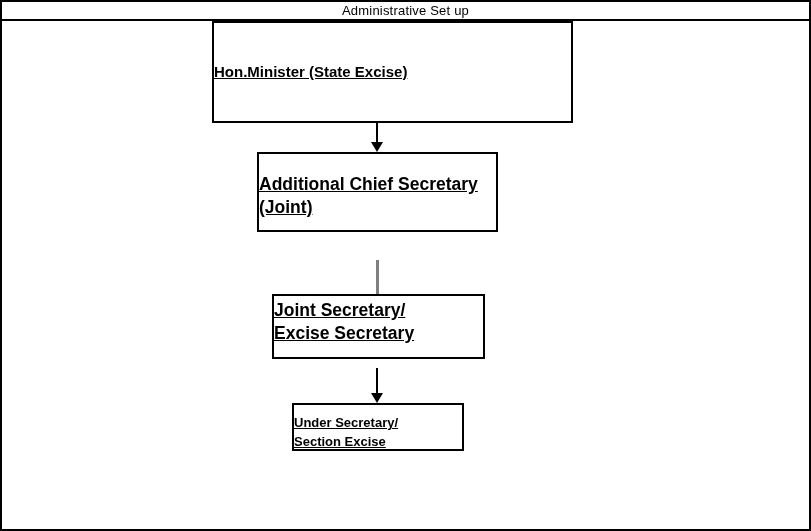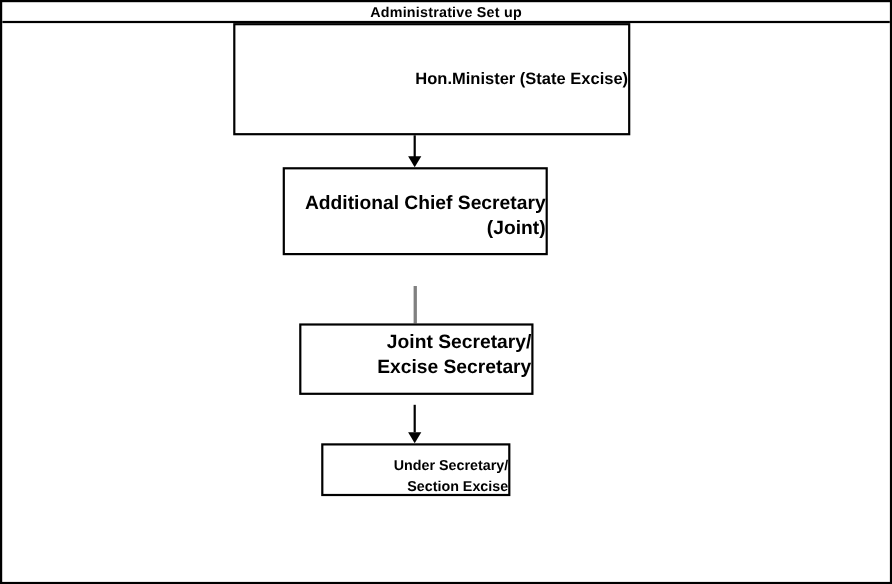--- a/index.html
+++ b/index.html
@@ -25,35 +25,36 @@
     width: 100%;
     height: 19px;
     border-bottom: 2px solid #000000;
     box-sizing: border-box;
     display: flex;
     align-items: center;
     justify-content: center;
   }
   .title-text {
     font-size: 13px;
-    font-weight: bold;
+    font-weight: normal;
     letter-spacing: 0.2px;
     line-height: 17px;
   }
   .node {
     position: absolute;
     border: 2px solid #000000;
     box-sizing: border-box;
     background: #ffffff;
     display: flex;
     flex-direction: column;
-    align-items: flex-end;
+    align-items: flex-start;
     justify-content: center;
     text-align: center;
     font-weight: bold;
+    text-decoration: underline;
   }
   .node-line {
     display: block;
     white-space: nowrap;
   }
   .node-minister {
     left: 210px;
     top: 19px;
     width: 361px;
     height: 102px;

